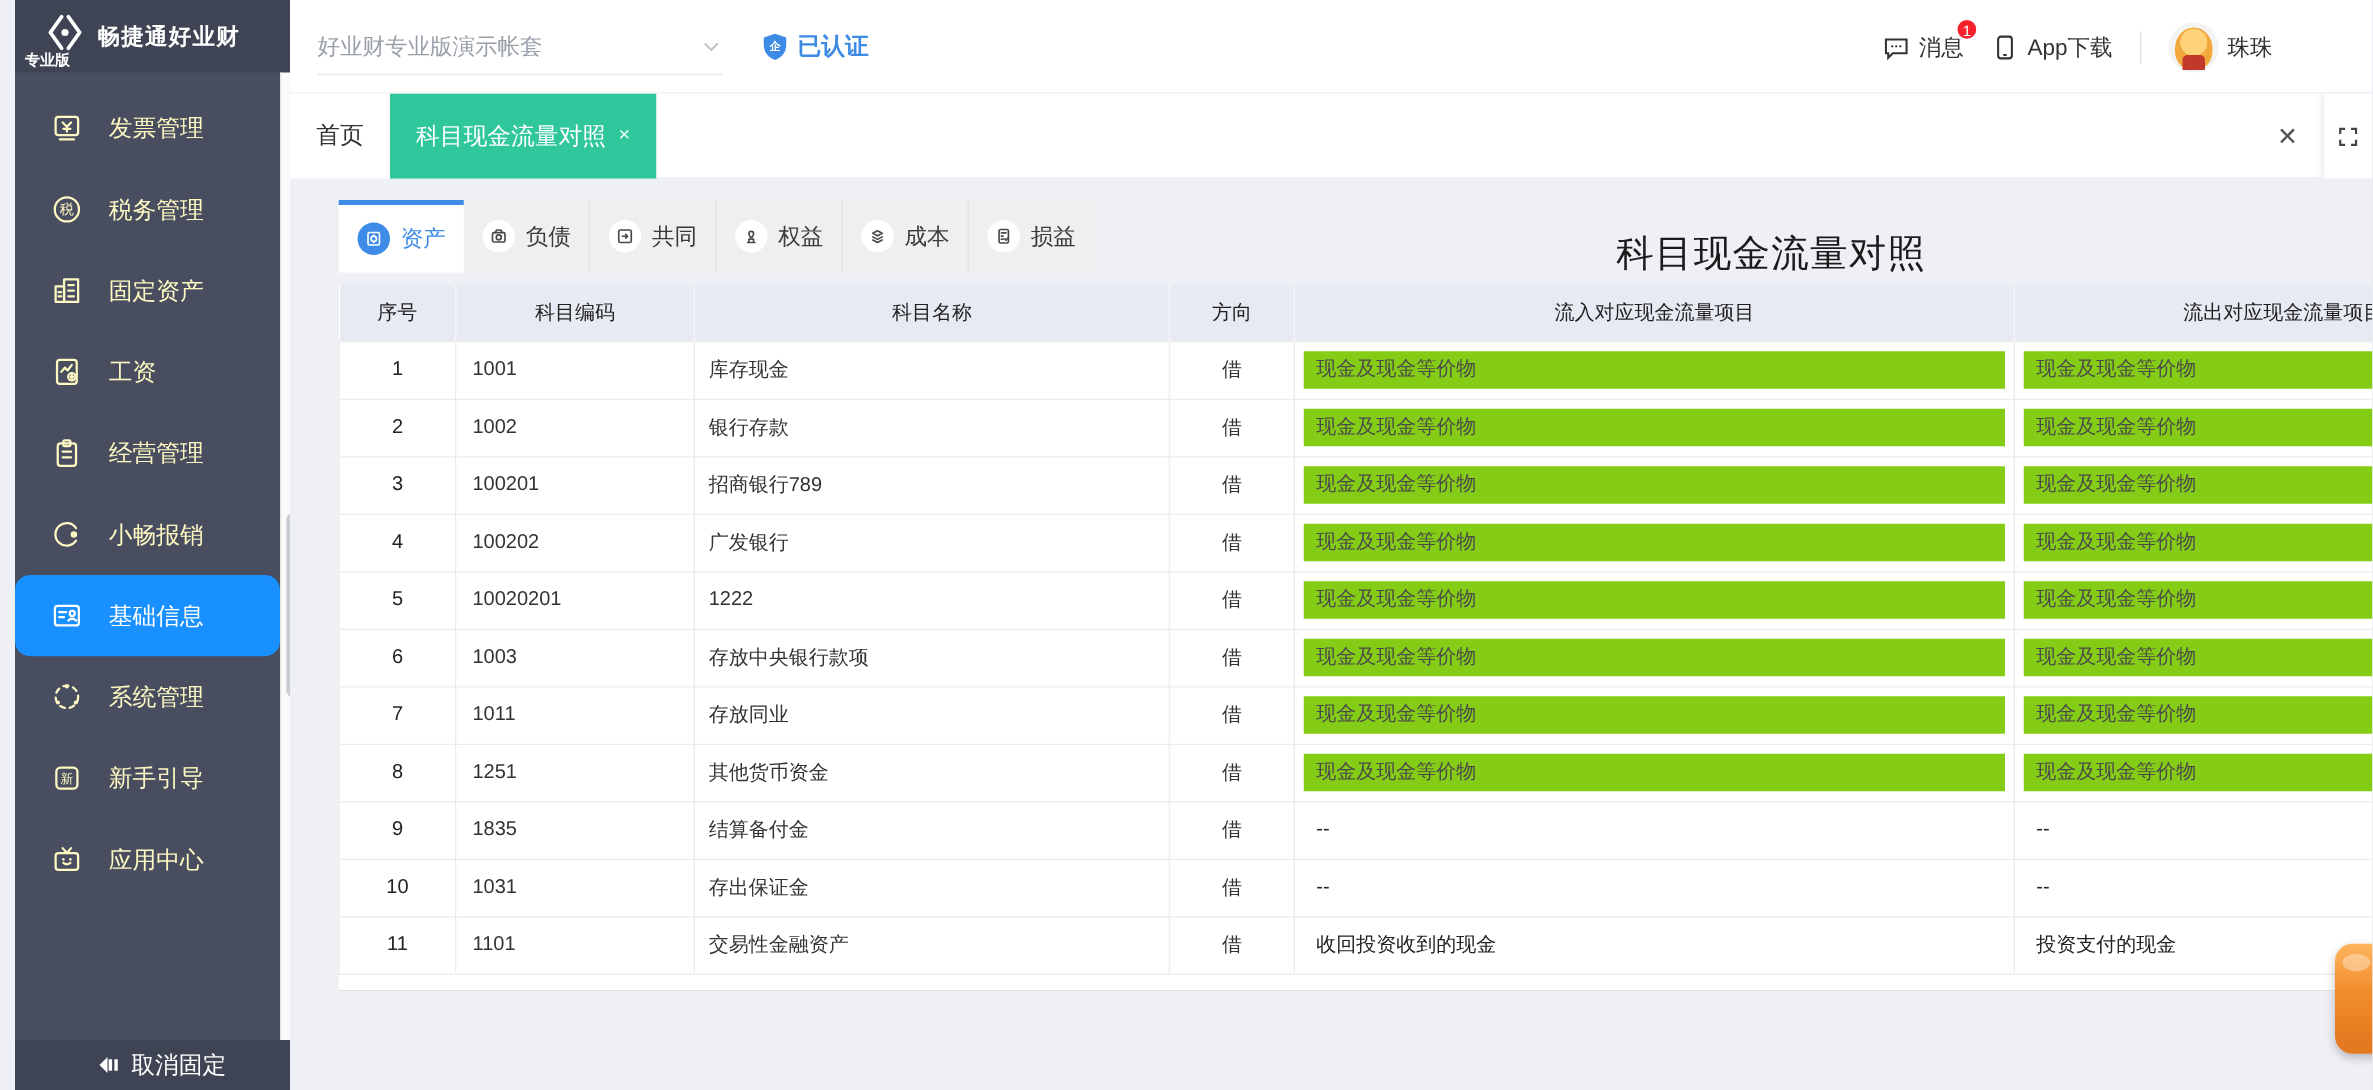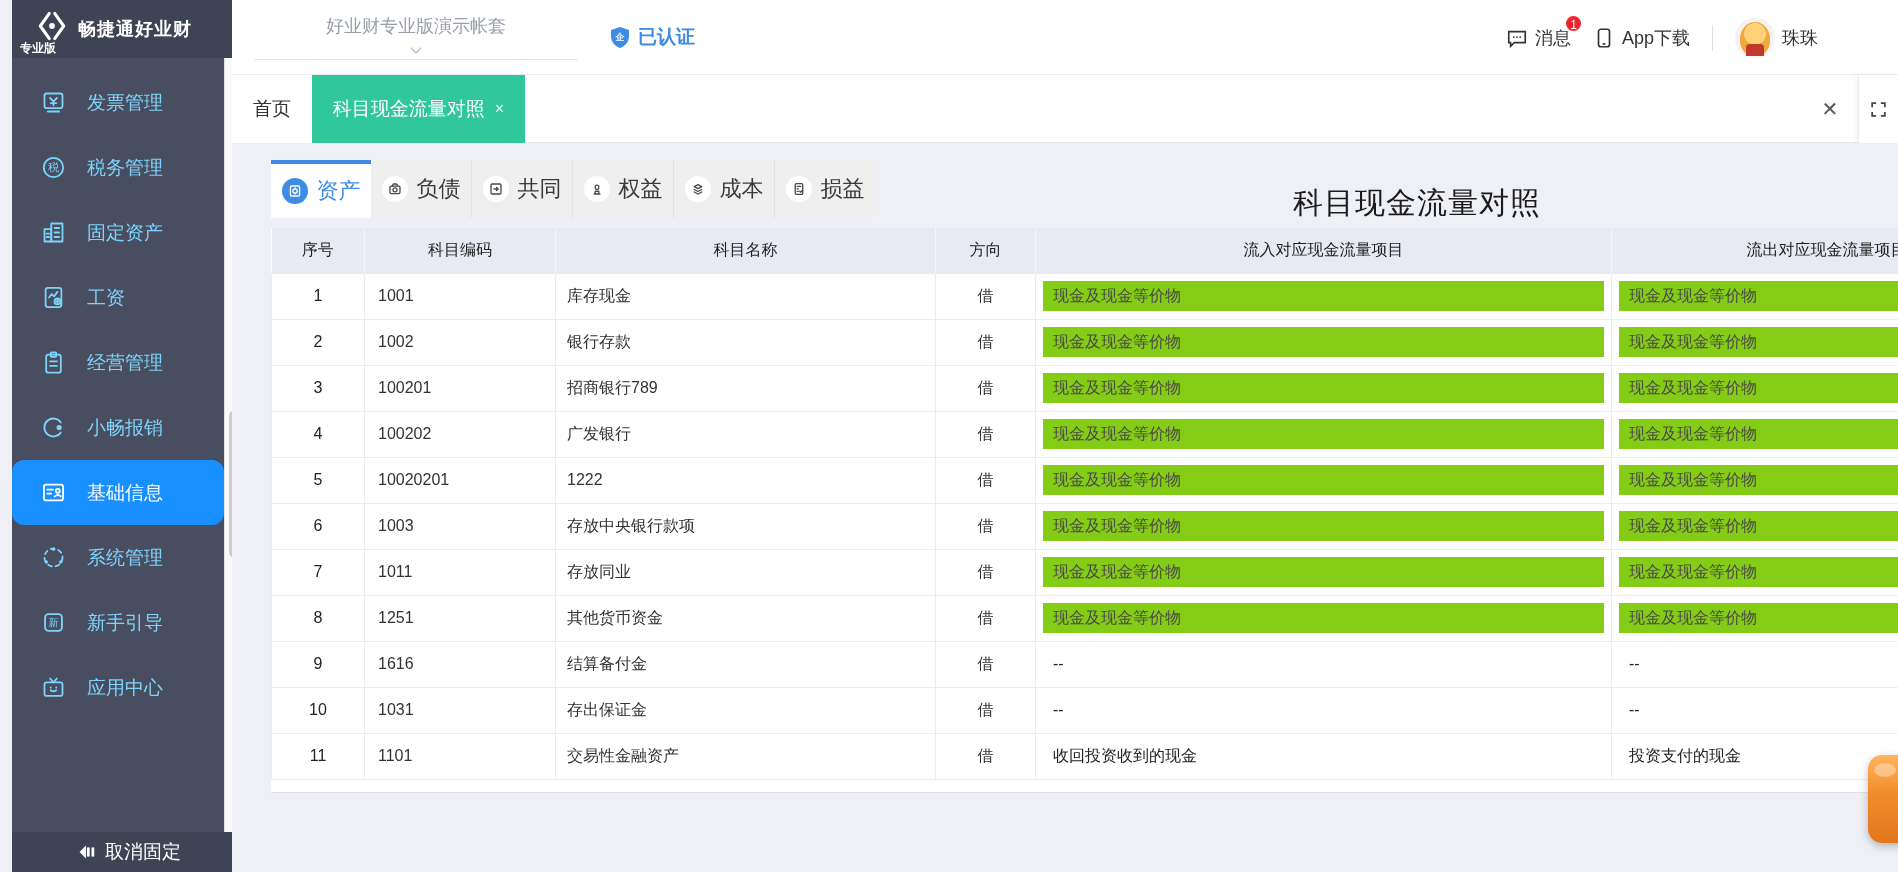--- a/index.html
+++ b/index.html
@@ -9,41 +9,41 @@
     font-family:"Liberation Sans", sans-serif; background:#eef0f5;
   }
   
   .sidebar { position:absolute; left:12px; top:0; width:232px; height:872px; background:#484d5f; }
   .logo-area { position:relative; height:58px; background:#3f4454; color:#fff; }
   .logo-mark { position:absolute; left:22px; top:8px; width:36px; height:36px; color:#fff; }
   .brand-name { position:absolute; left:66px; top:17px; font-size:18px; font-weight:bold; letter-spacing:1px; }
   .edition { position:absolute; left:8px; top:40px; font-size:12px; font-weight:bold; }
   .menu { position:absolute; left:0; top:58px; width:212px; bottom:40px; padding-top:12px; overflow:hidden; }
   .menu-item { height:65px; display:flex; align-items:center; padding-left:28px; gap:20px;
-    color:#7dd3fc; font-size:19px; cursor:pointer; }
+    color:#fef9c3; font-size:19px; cursor:pointer; }
   .menu-item.active { background:#1890ff; color:#fff;border-radius:12px; }
   .menu-item svg { width:27px; height:27px; flex:0 0 27px; }
   .side-scroll { position:absolute; right:0; top:58px; width:20px; bottom:40px;
     background:#fafafa; border-left:1px solid #e2e2e2; }
   .scroll-arrow { position:absolute; left:0; width:20px; height:18px; text-align:center;
     font-size:9px; color:#555; line-height:18px; cursor:pointer; }
   .scroll-arrow.up { top:0; } .scroll-arrow.down { bottom:0; }
   .scroll-thumb { position:absolute; left:4px; top:352px; width:12px; height:148px;
     background:#c9ccd4; border-radius:6px; cursor:grab; }
   .unpin-bar { position:absolute; left:0; bottom:0; width:232px; height:40px; background:#3f4454;
     color:#fff; display:flex; align-items:center; justify-content:center; gap:8px; font-size:19px; cursor:pointer; }
   .unpin-bar svg { width:22px; height:22px; }
 
   
   .main { position:absolute; left:232px; top:0; right:0; bottom:0; }
 
   .topbar { position:relative; height:75px; background:#fff; border-bottom:1px solid #ececec; }
   .account-select { position:absolute; left:22px; top:14px; width:324px; height:46px;
     display:flex; align-items:center; justify-content:space-between;
-    border-bottom:1px solid #e6e6e6; color:#9aa0aa; font-size:18px; cursor:pointer;flex-direction:column; }
+    border-bottom:1px solid #e6e6e6; color:#9aa0aa; font-size:18px; cursor:pointer; }
   .account-select svg { width:18px; height:18px; color:#b9bec7; }
   .verified { position:absolute; left:376px; top:24px; display:flex; align-items:center; gap:6px;
     color:#3d8be4; font-size:19px; font-weight:bold; cursor:pointer; }
   .verified svg { width:24px; height:24px; }
   .topbar-right { position:absolute; right:80px; top:0; height:75px; display:flex; align-items:center; gap:22px; }
   .tb-item { display:flex; align-items:center; gap:7px; font-size:18px; color:#333; cursor:pointer; position:relative; }
   .tb-item svg { width:22px; height:22px; color:#333; }
   .badge { position:absolute; top:-12px; right:-12px; min-width:19px; height:19px; background:#f5222d;
     color:#fff; border-radius:10px; font-size:12px; line-height:19px; text-align:center; padding:0 4px;
     border:2px solid #fff; }
@@ -63,21 +63,21 @@
     align-items:center; justify-content:center; font-size:20px; color:#555; cursor:pointer; }
   .strip-full { position:absolute; right:0; top:0; height:68px; width:40px; display:flex;
     align-items:center; justify-content:center; border-left:1px solid #ebebeb; cursor:pointer;
     background:#fff; box-shadow:-2px 0 6px rgba(0,0,0,.05); }
   .strip-full svg { width:19px; height:19px; color:#444; }
 
   .content { position:absolute; left:0; top:143px; right:0; bottom:0; background:#eef0f5; }
 
   .cattabs { position:absolute; left:39px; top:17px; width:604px; height:58px; background:#efefef; display:flex; }
   .cattab { flex:1 1 0; display:flex; align-items:center; justify-content:center; gap:9px;
-    font-size:22px; color:#3a3a3a; border-right:1px solid #e3e3e3; cursor:pointer; position:relative; }
+    font-size:18px; color:#3a3a3a; border-right:1px solid #e3e3e3; cursor:pointer; position:relative; }
   .cattab:last-child { border-right:none; }
   .cattab .cticon { width:26px; height:26px; border-radius:50%; background:#fff; color:#4a4a4a;
     display:flex; align-items:center; justify-content:center; }
   .cattab .cticon svg { width:20px; height:20px; }
   .cattab.active { background:#fff; color:#3e8ce8; border-top:4px solid #3e8ce8; border-right:none; }
   .cattab.active .cticon { background:#3e8ce8; color:#fff; }
 
   .page-title { position:absolute; left:960px; top:40px; width:450px; text-align:center;
     font-size:30px; color:#1b1b1b; letter-spacing:1px; }
 
@@ -449,21 +449,21 @@
                 <td class="c-dir">借</td>
                 <td class="c-flow">
                   <div class="fieldbox">现金及现金等价物</div>
                 </td>
                 <td class="c-flow">
                   <div class="fieldbox">现金及现金等价物</div>
                 </td>
               </tr>
               <tr>
                 <td class="c-no">9</td>
-                <td class="c-code">1616</td>
+                <td class="c-code">1835</td>
                 <td class="c-name">结算备付金</td>
                 <td class="c-dir">借</td>
                 <td class="c-flow">
                   <div class="plain">--</div>
                 </td>
                 <td class="c-flow">
                   <div class="plain">--</div>
                 </td>
               </tr>
               <tr>

